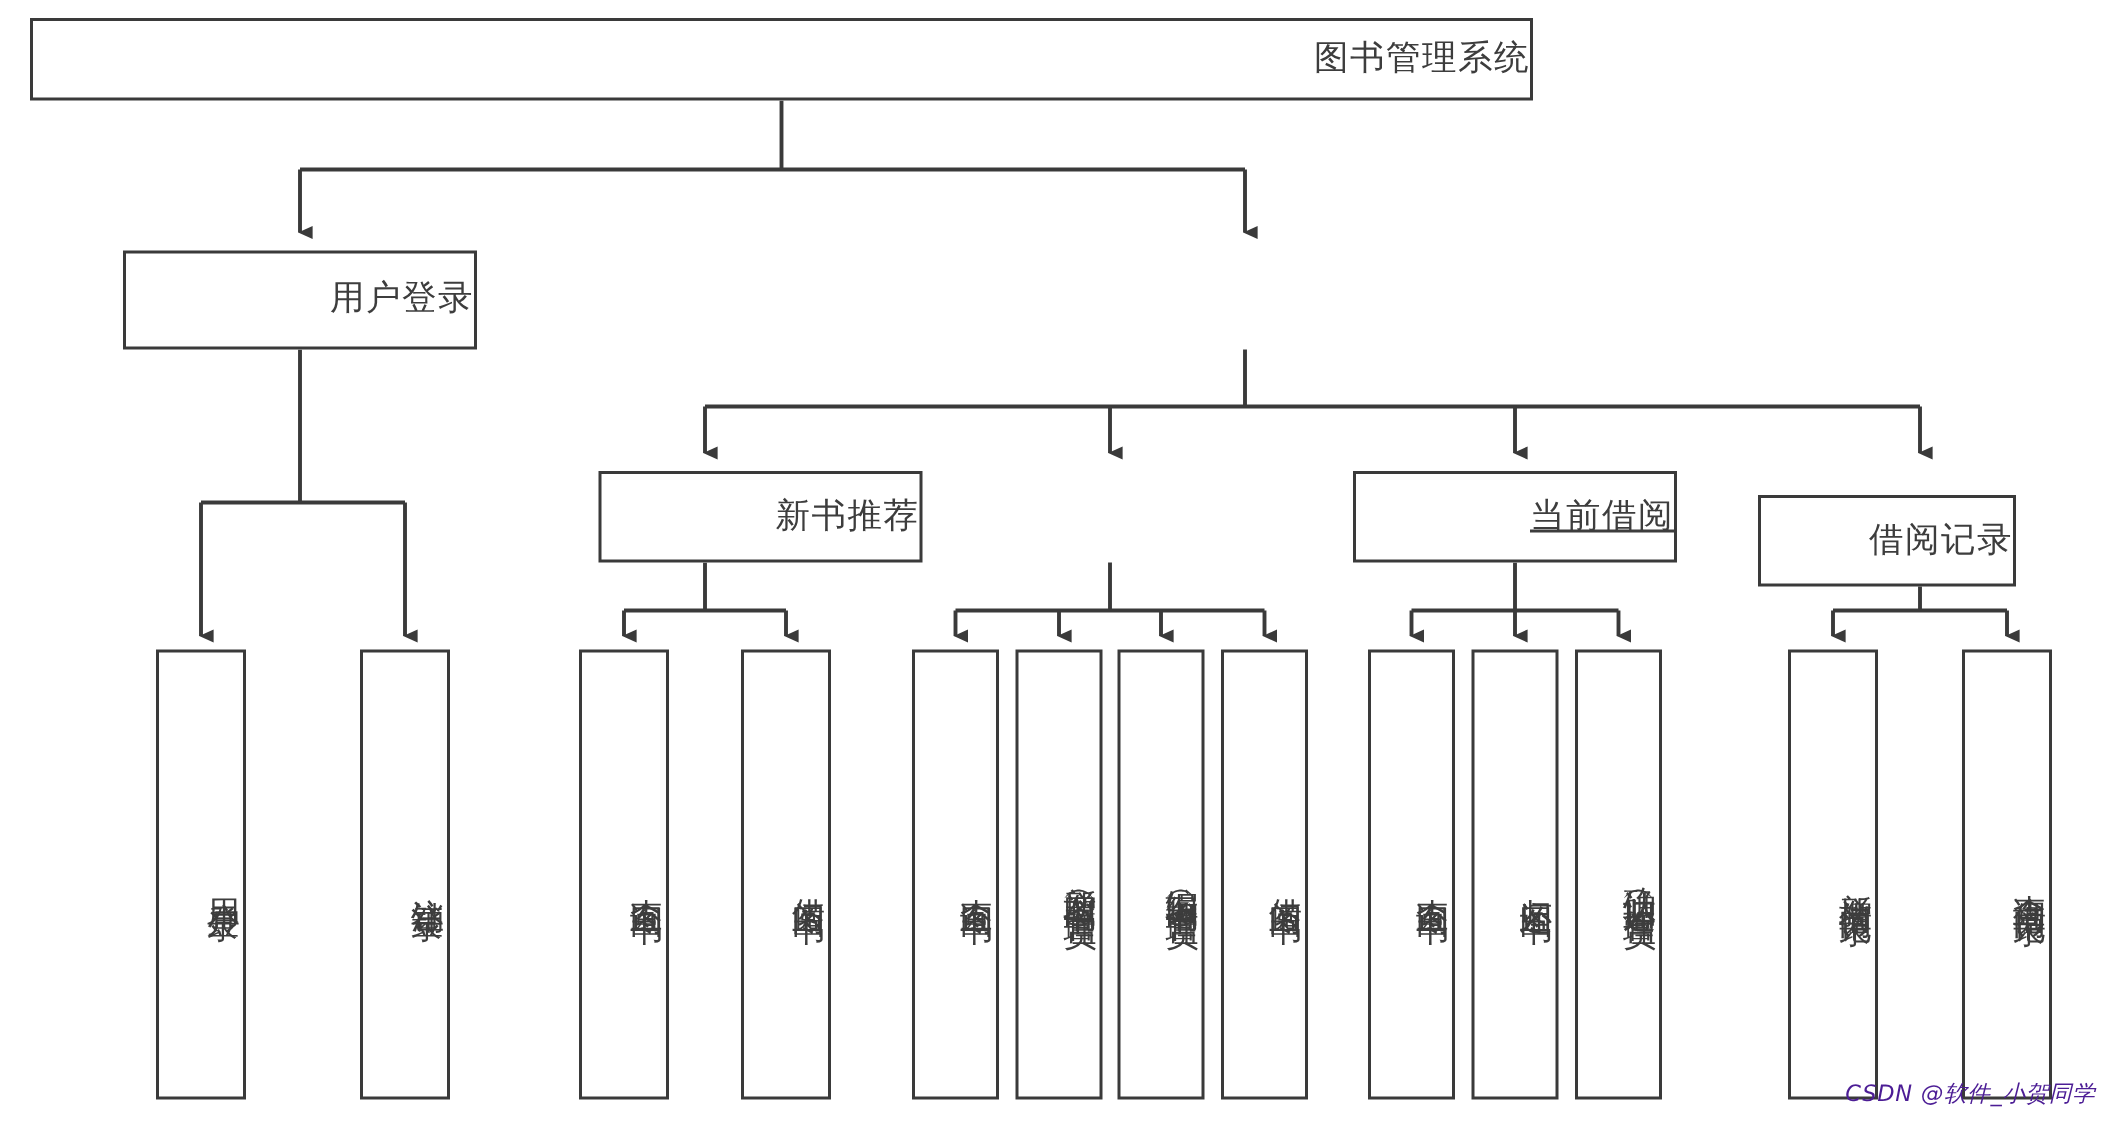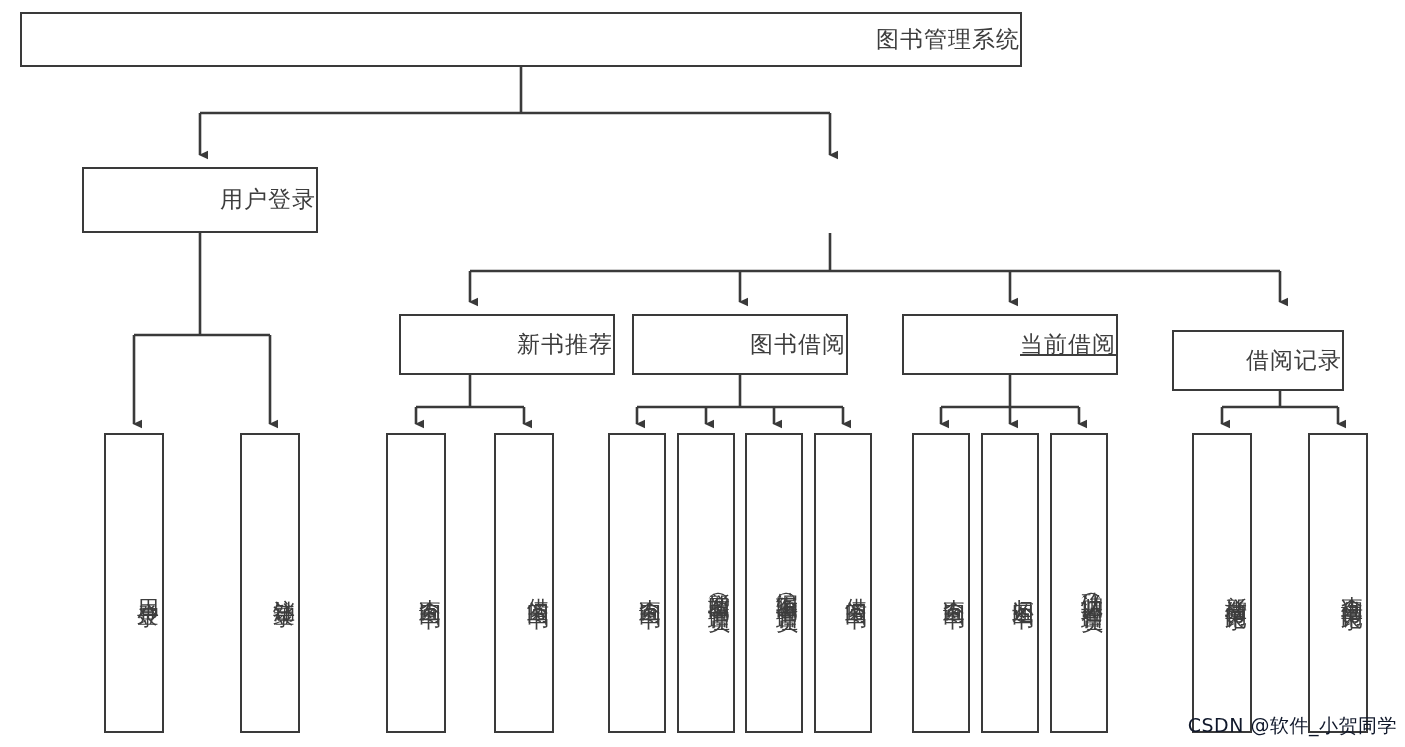--- a/index.html
+++ b/index.html
@@ -53,24 +53,25 @@
     left: 0;
     top: 0;
     width: 1405px;
     height: 747px;
     pointer-events: none;
   }
   .watermark {
     position: absolute;
     right: 8px;
     bottom: 8px;
-    font-size: 19px;
-    color: #0f172a;
+    font-size: 15px;
+    color: #4c1d95;
     letter-spacing: 0.5px;
     white-space: nowrap;
+    font-style: italic;
   }
 </style>
 </head>
 <body>
 
 <div id="canvas">
 
   <svg class="wires" viewBox="0 0 1405 747">
     <defs>
       <marker id="arrow" markerWidth="11" markerHeight="11" refX="5" refY="8.4" orient="auto" markerUnits="userSpaceOnUse">
@@ -125,23 +126,20 @@
     <span>图书管理系统</span>
   </div>
 
   <div class="node h" style="left:82px; top:167px; width:236px; height:66px;">
     <span>用户登录</span>
   </div>
 
   <div class="node h" style="left:362px; top:314px; width:216px; height:61px;margin-left:37px;">
     <span>新书推荐</span>
   </div>
-  <div class="node h" style="left:632px; top:314px; width:216px; height:61px;">
-    <span>图书借阅</span>
-  </div>
   <div class="node h" style="left:902px; top:314px; width:216px; height:61px;text-decoration:underline;">
     <span>当前借阅</span>
   </div>
   <div class="node h" style="left:1172px; top:314px; width:172px; height:61px;margin-top:16px;">
     <span>借阅记录</span>
   </div>
 
   <div class="node v" style="left:104px; top:433px; width:60px; height:300px;">
     <span class="vtext">用户登录</span>
   </div>

